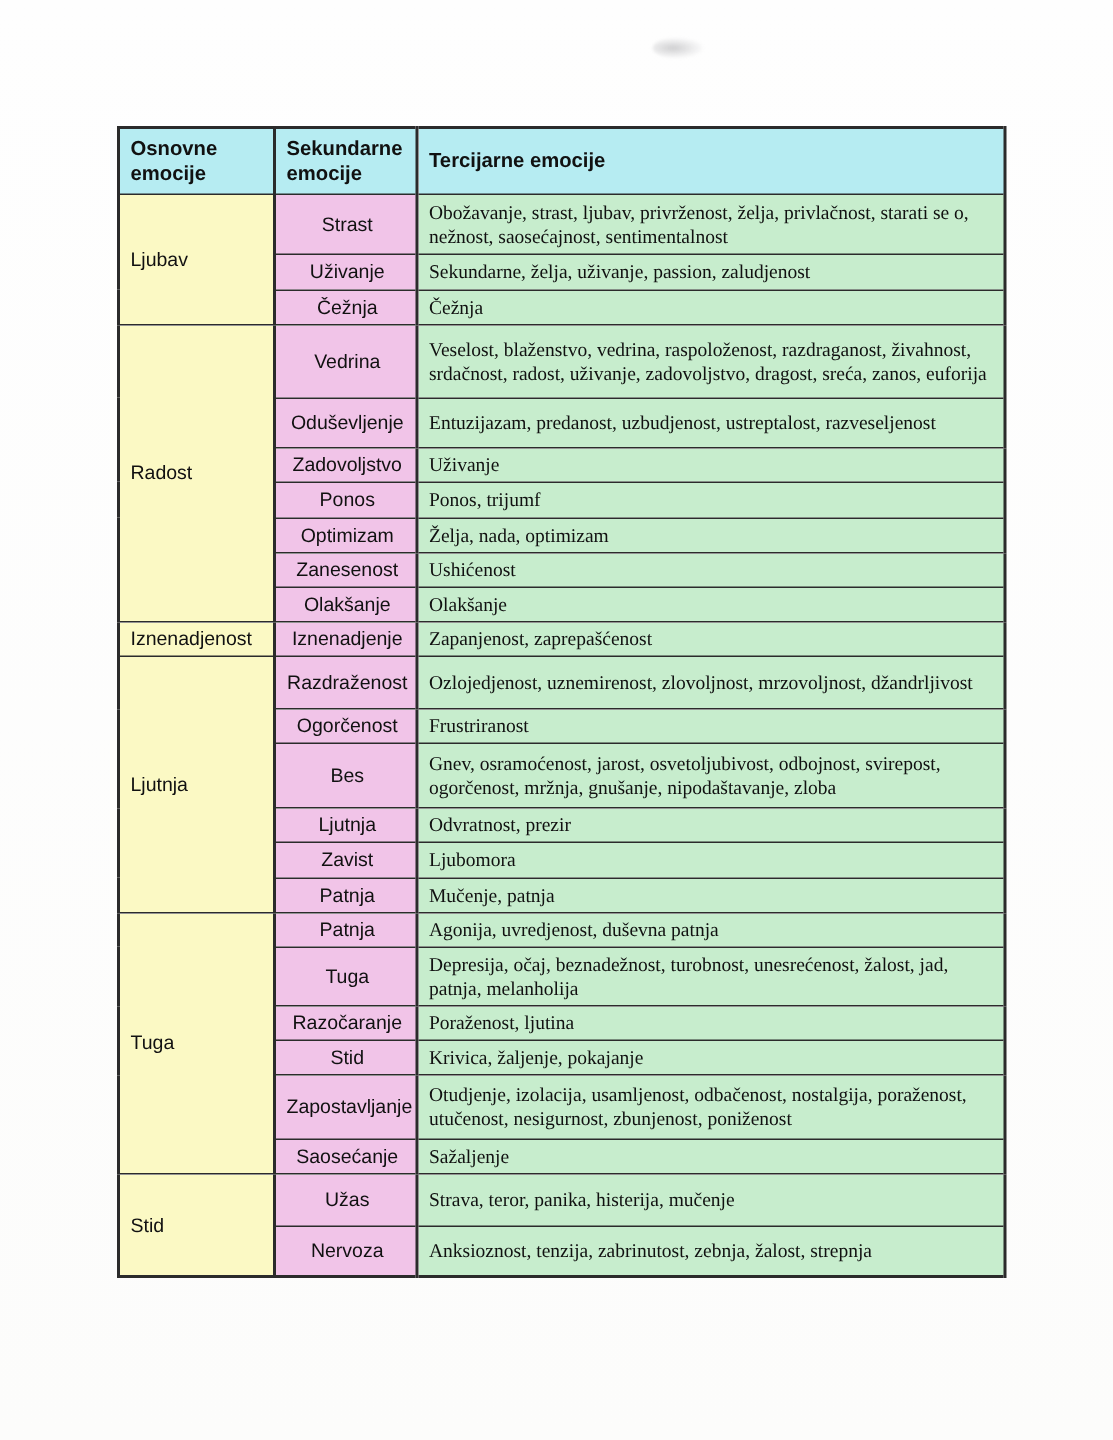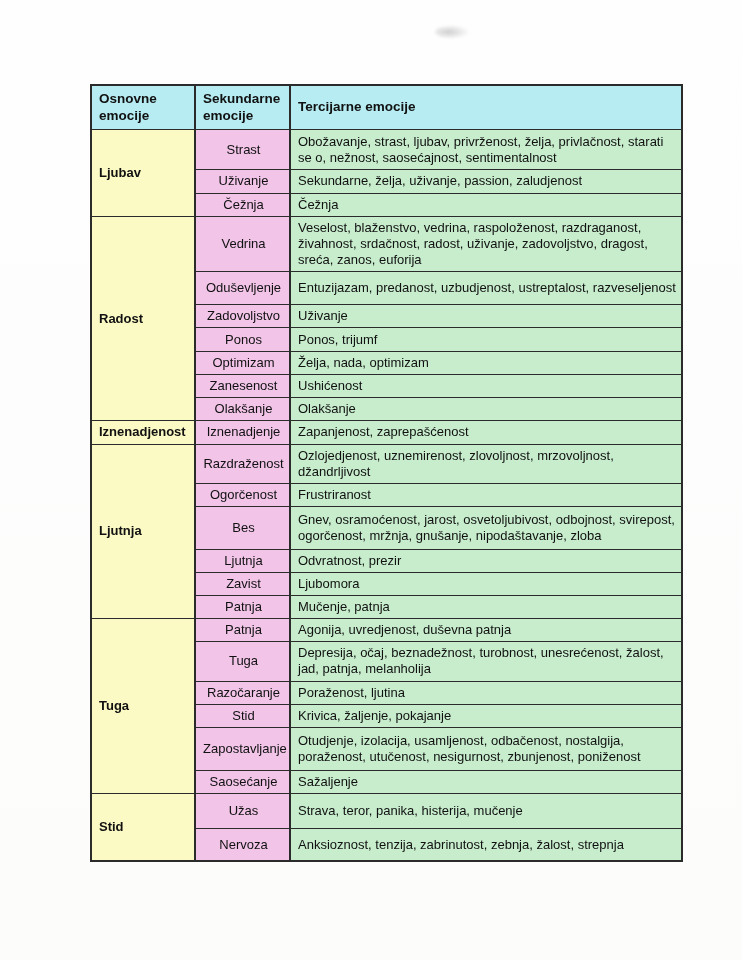--- a/index.html
+++ b/index.html
@@ -23,21 +23,21 @@
     left: 435px;
     top: 25px;
     width: 34px;
     height: 14px;
     background: radial-gradient(ellipse at 40% 50%, rgba(120,120,125,0.35), rgba(160,160,165,0.12) 55%, transparent 75%);
     filter: blur(1px);
     border-radius: 50%;
   }
   table.emotions {
     position: absolute;
-    left: 90px;
+    left: 78px;
     top: 84px;
     width: 591px;
     border-collapse: collapse;
     table-layout: fixed;
     border: 2px solid #2b2b2b;
   }
   col.c1 { width: 104px; }
   col.c2 { width: 95px; }
   col.c3 { width: 392px; }
   th, td {
@@ -52,28 +52,29 @@
   }
   th {
     background: #b6ecf2;
     text-align: left;
     font-weight: bold;
     font-size: 13.5px;
     padding: 5px 5px 5px 7px;
   }
   td.prim {
     background: #fbf9c4;
-    font-weight: bold;
+    font-weight: normal;
   }
   td.sec {
     background: #f1c4e8;
     text-align: center;
   }
   td.ter {
     background: #c7edcd;
+    font-family: Liberation Serif, serif;
   }
 </style>
 </head>
 <body>
 
 <div class="page">
   <div class="scan-artifact"></div>
 
   <table class="emotions">
     <colgroup>

